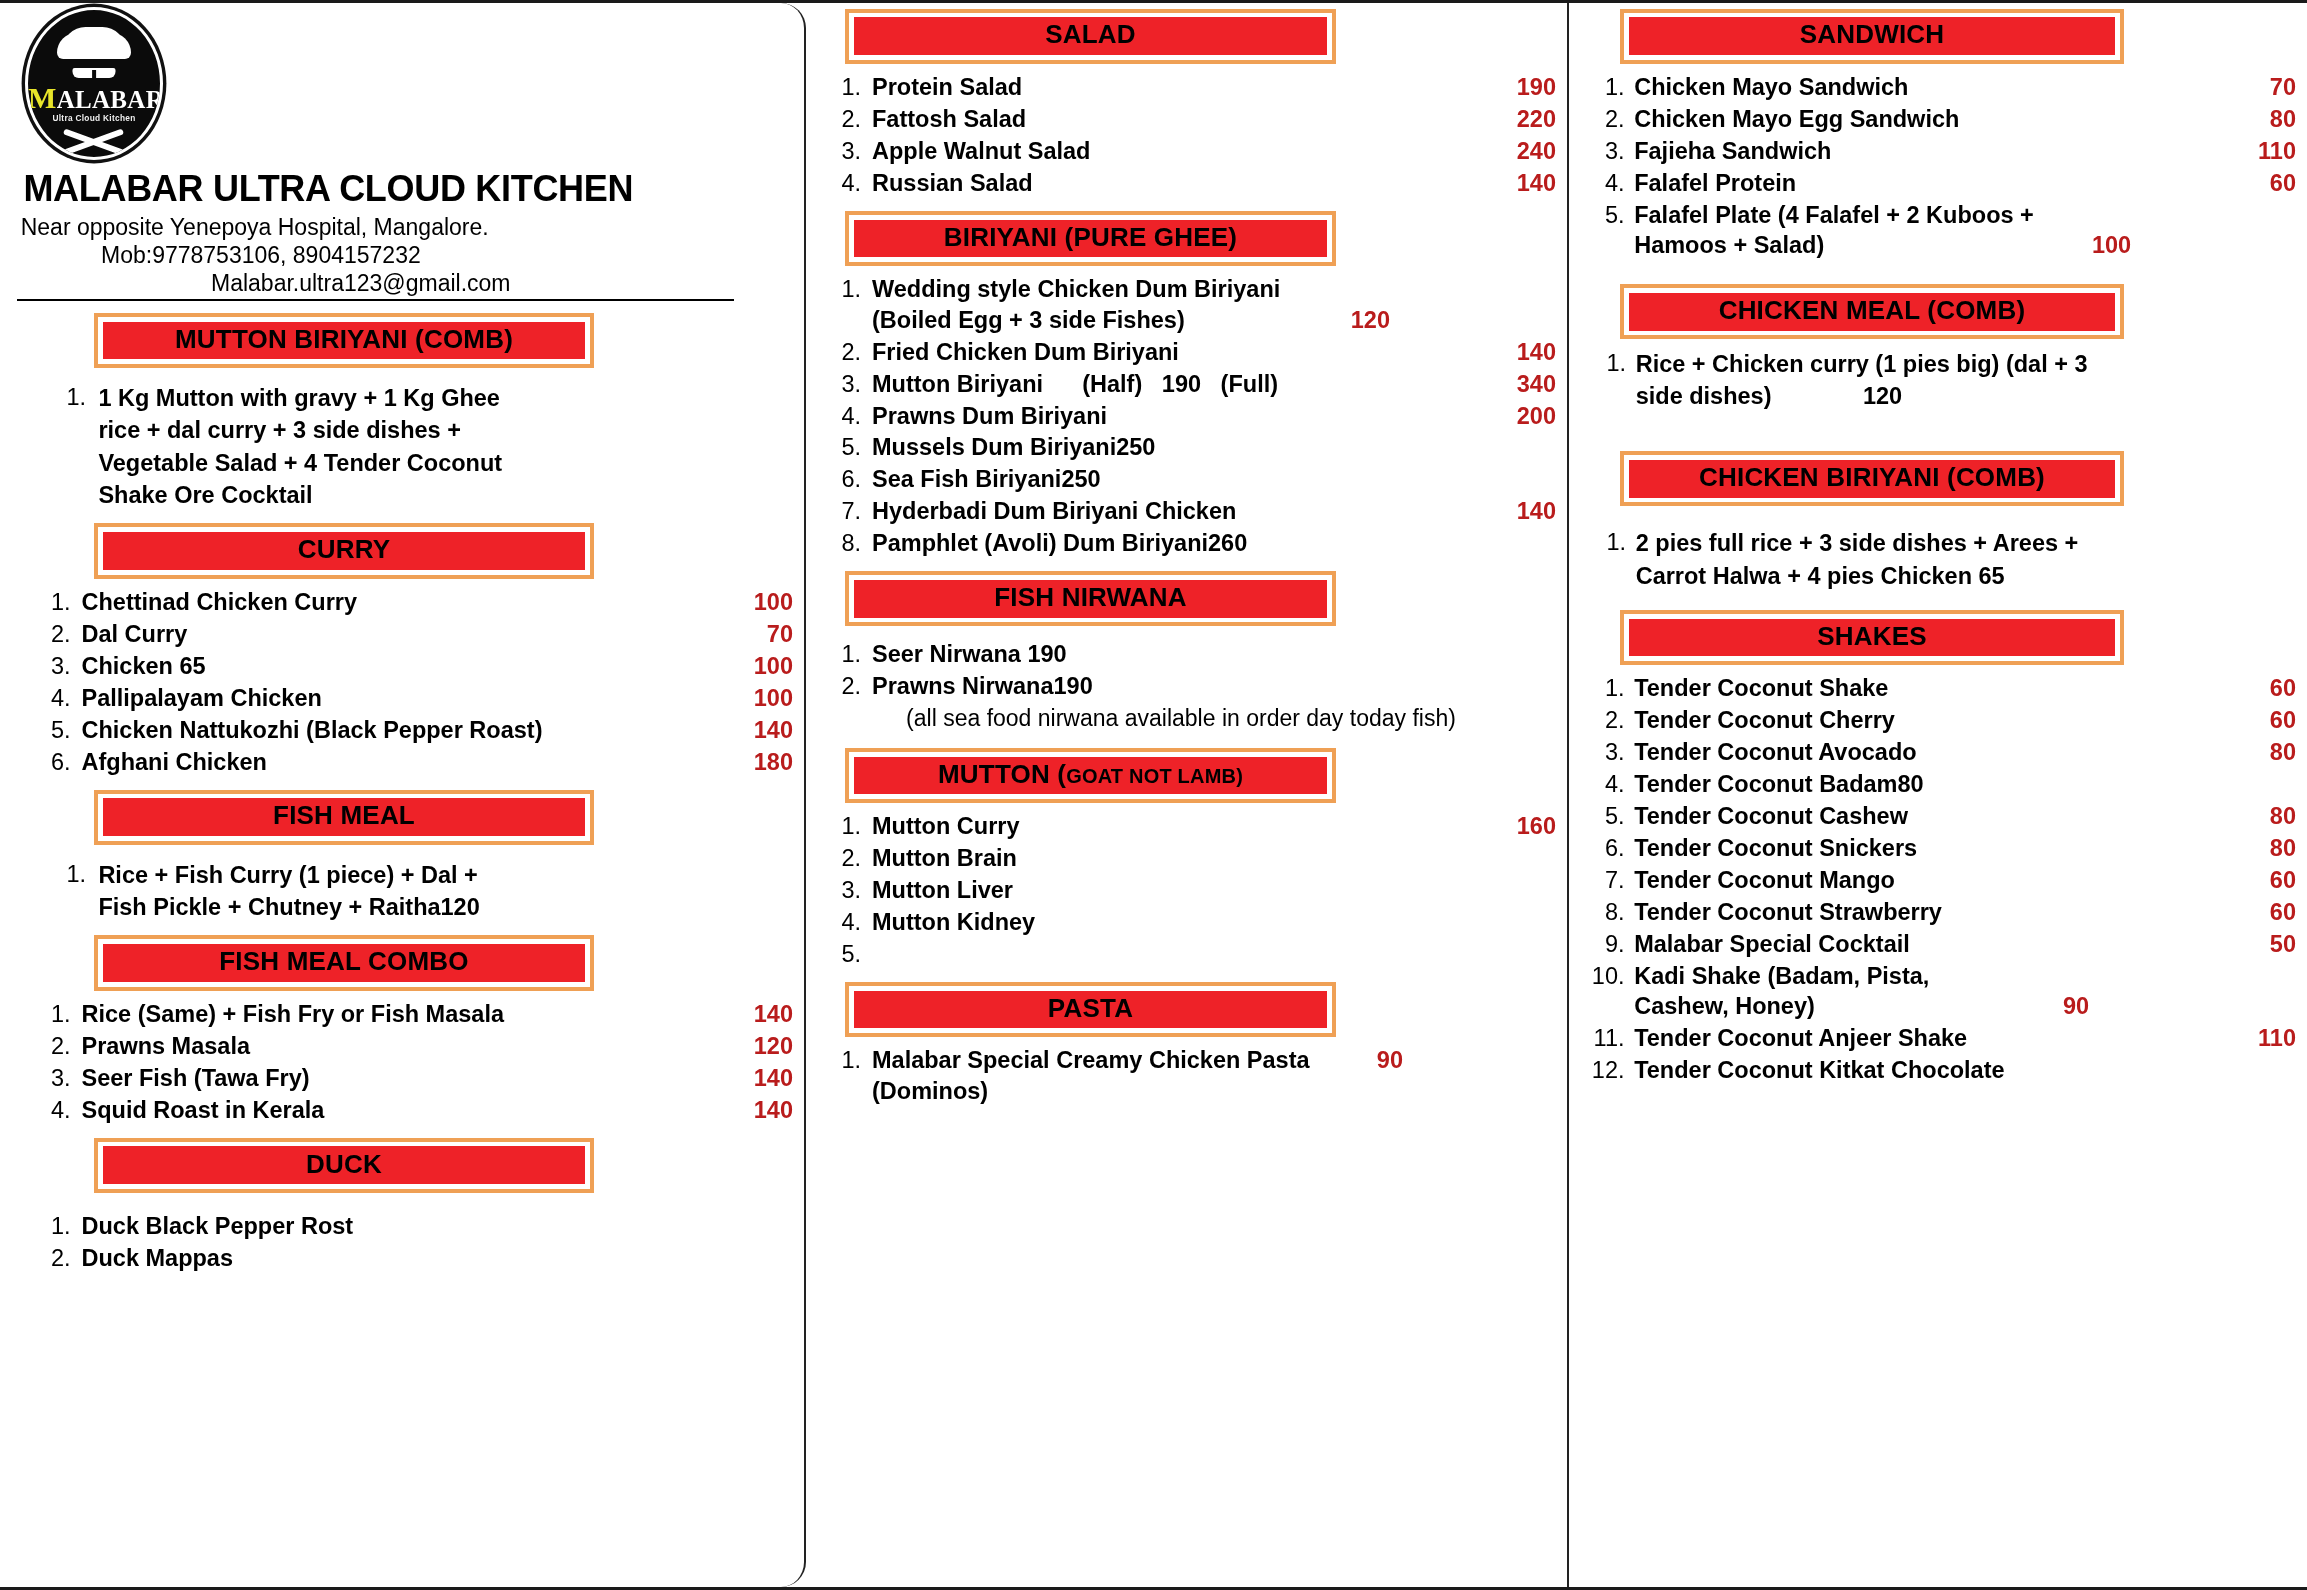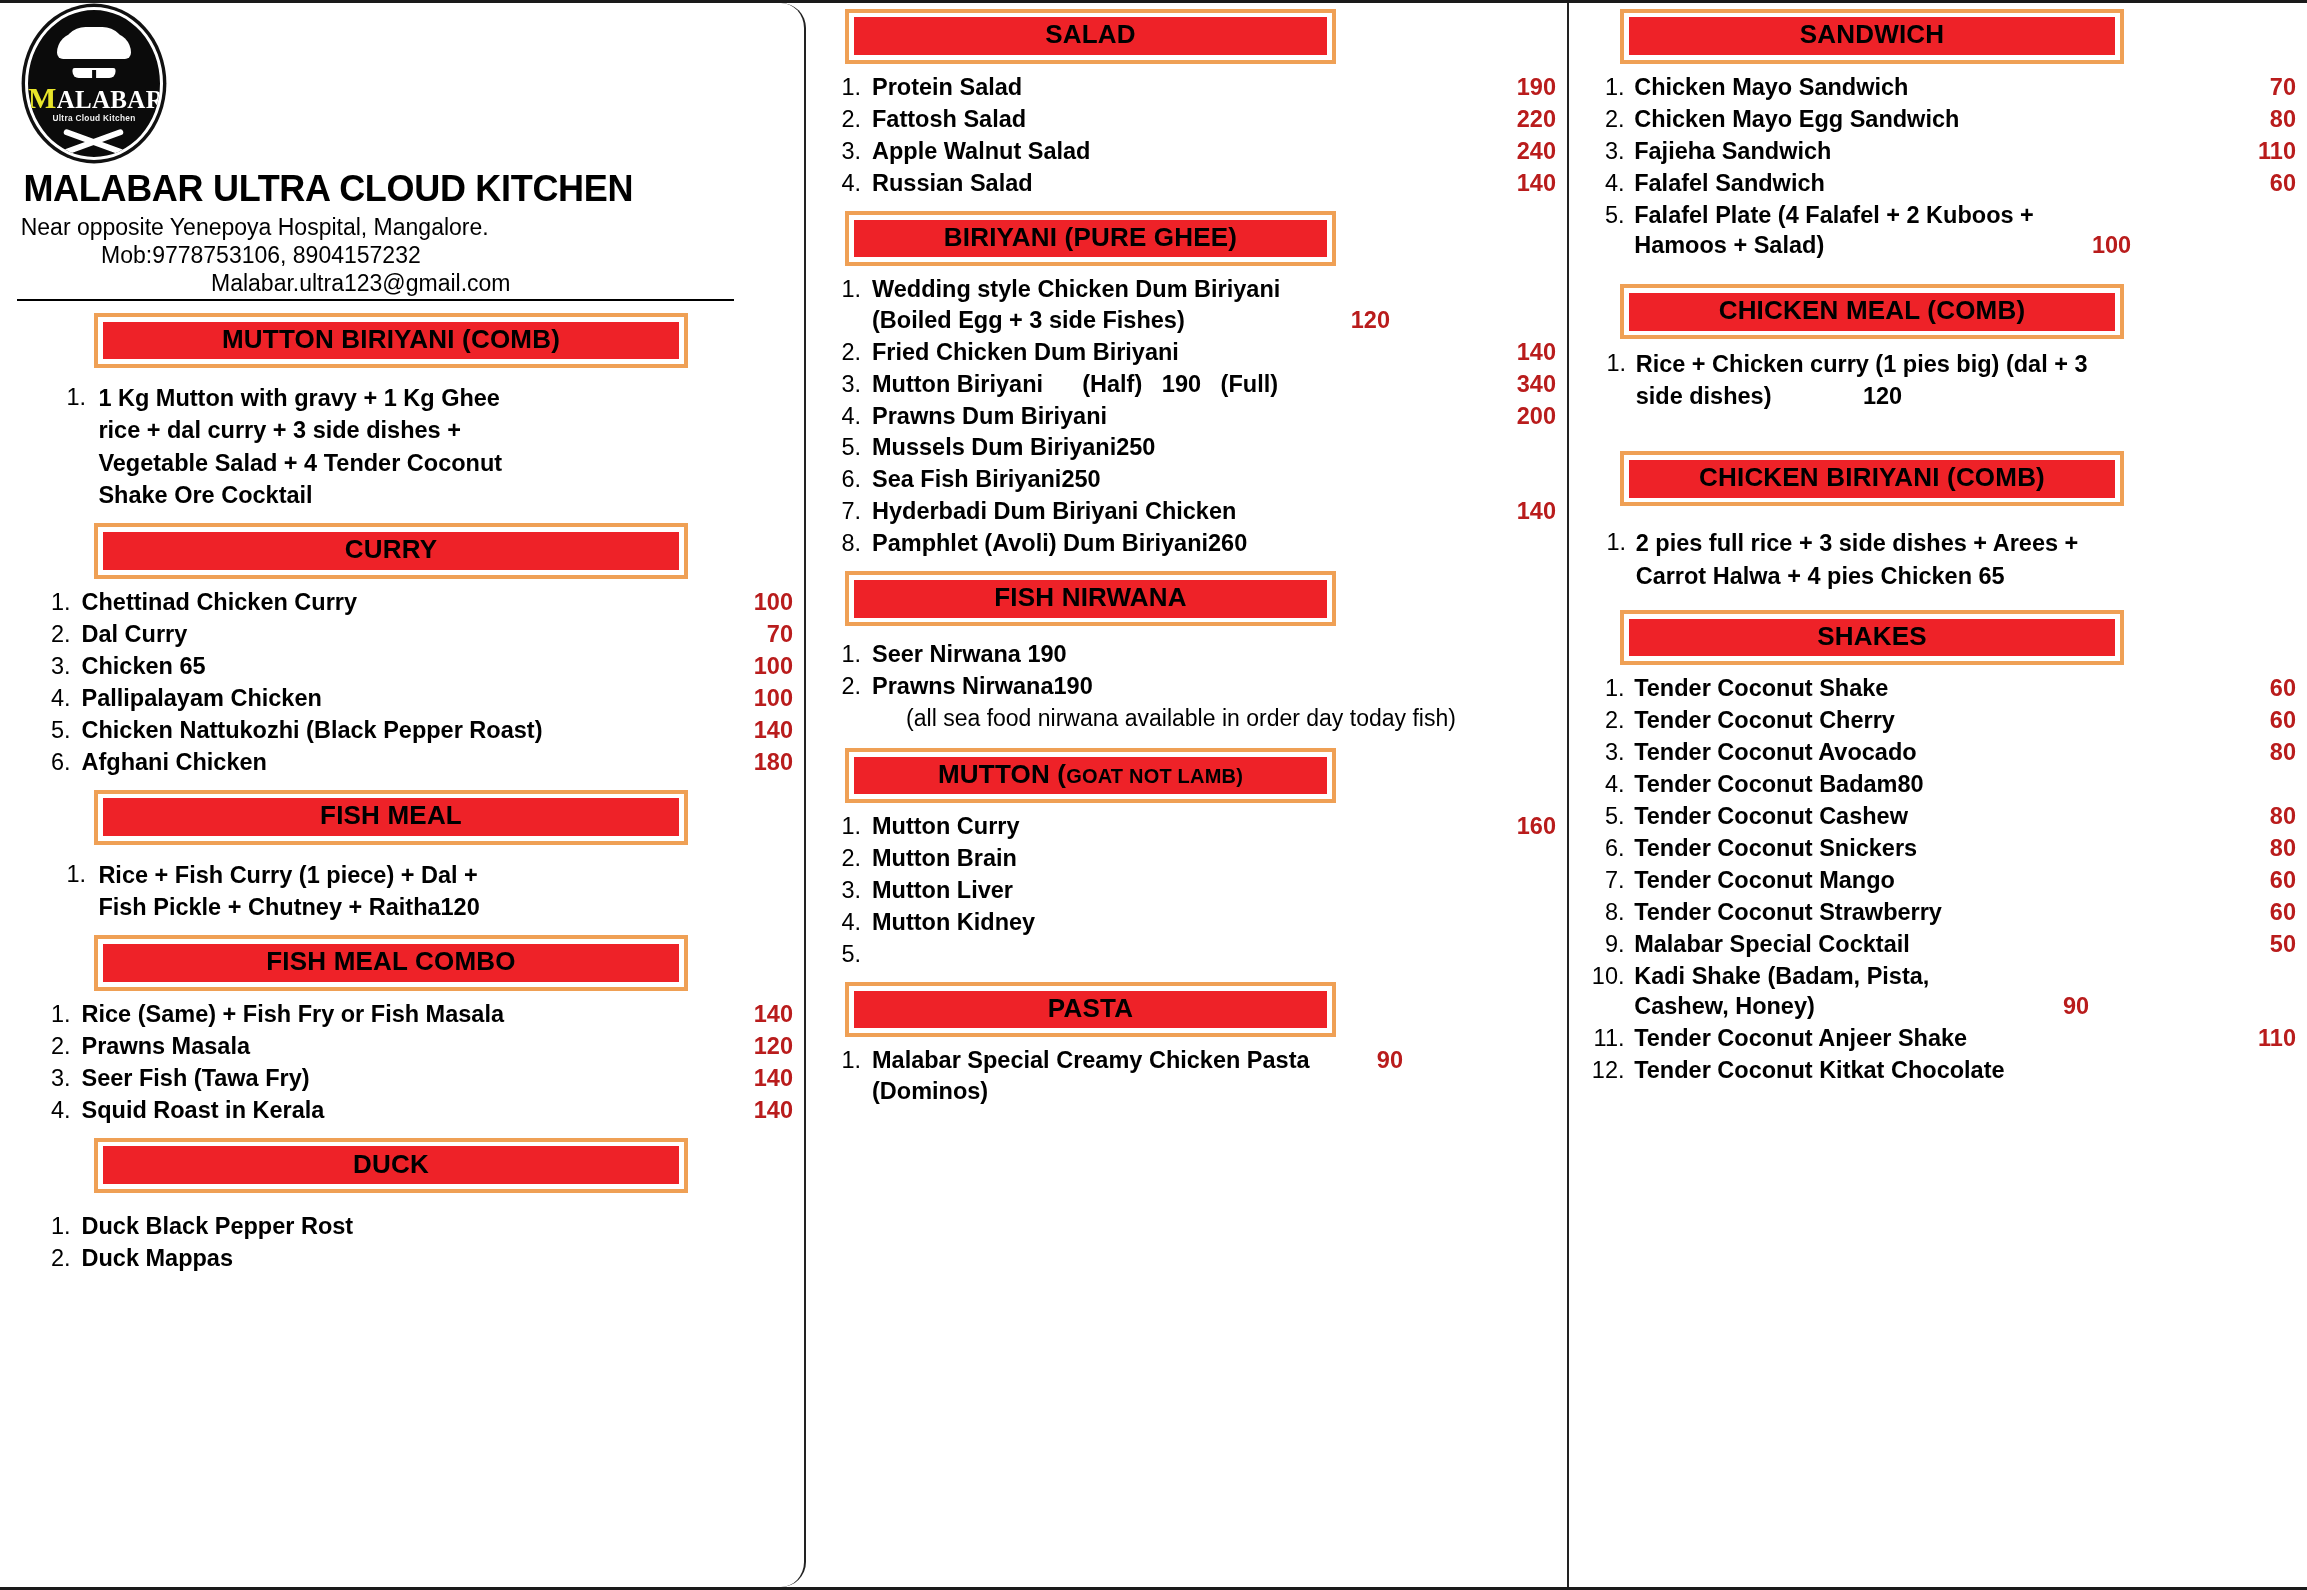--- a/index.html
+++ b/index.html
@@ -122,21 +122,21 @@
     font-size: 26px;
     letter-spacing: 0.2px;
     padding: 4.1px 0 6.2px 0;
     line-height: 1.05;
     white-space: nowrap;
     font-weight: bold;
   }
   .section-head .bar .small { font-size: 20px; }
 
   
-  .col-1 .section-head { width: 594px; margin-left: 83px; }
+  .col-1 .section-head { width: 500px; margin-left: 83px; }
   .col-2 .section-head { width: 491px; margin-left: 28px; }
   .col-3 .section-head { width: 504px; margin-left: 40px; }
 
   
   ol.items {
     list-style: none;
     margin: 5.5px 0 0 0;
     padding: 0;
   }
   ol.items > li {
@@ -479,21 +479,21 @@
           <span class="name">Chicken Mayo Egg Sandwich</span>
           <span class="price">80</span>
         </li>
       <li>
           <span class="num">3.</span>
           <span class="name">Fajieha Sandwich</span>
           <span class="price">110</span>
         </li>
       <li>
           <span class="num">4.</span>
-          <span class="name">Falafel Sandwich</span>
+          <span class="name">Falafel Protein</span>
           <span class="price">60</span>
         </li>
       <li>
         <span class="num">5.</span>
         <span class="name" style="max-width:428px">Falafel Plate (4 Falafel + 2 Kuboos + Hamoos + Salad)</span>
         <span class="price" style="align-self:flex-end">100</span>
       </li>
     </ol>
 
     <div class="section-head" style="margin-top:23.5px">

